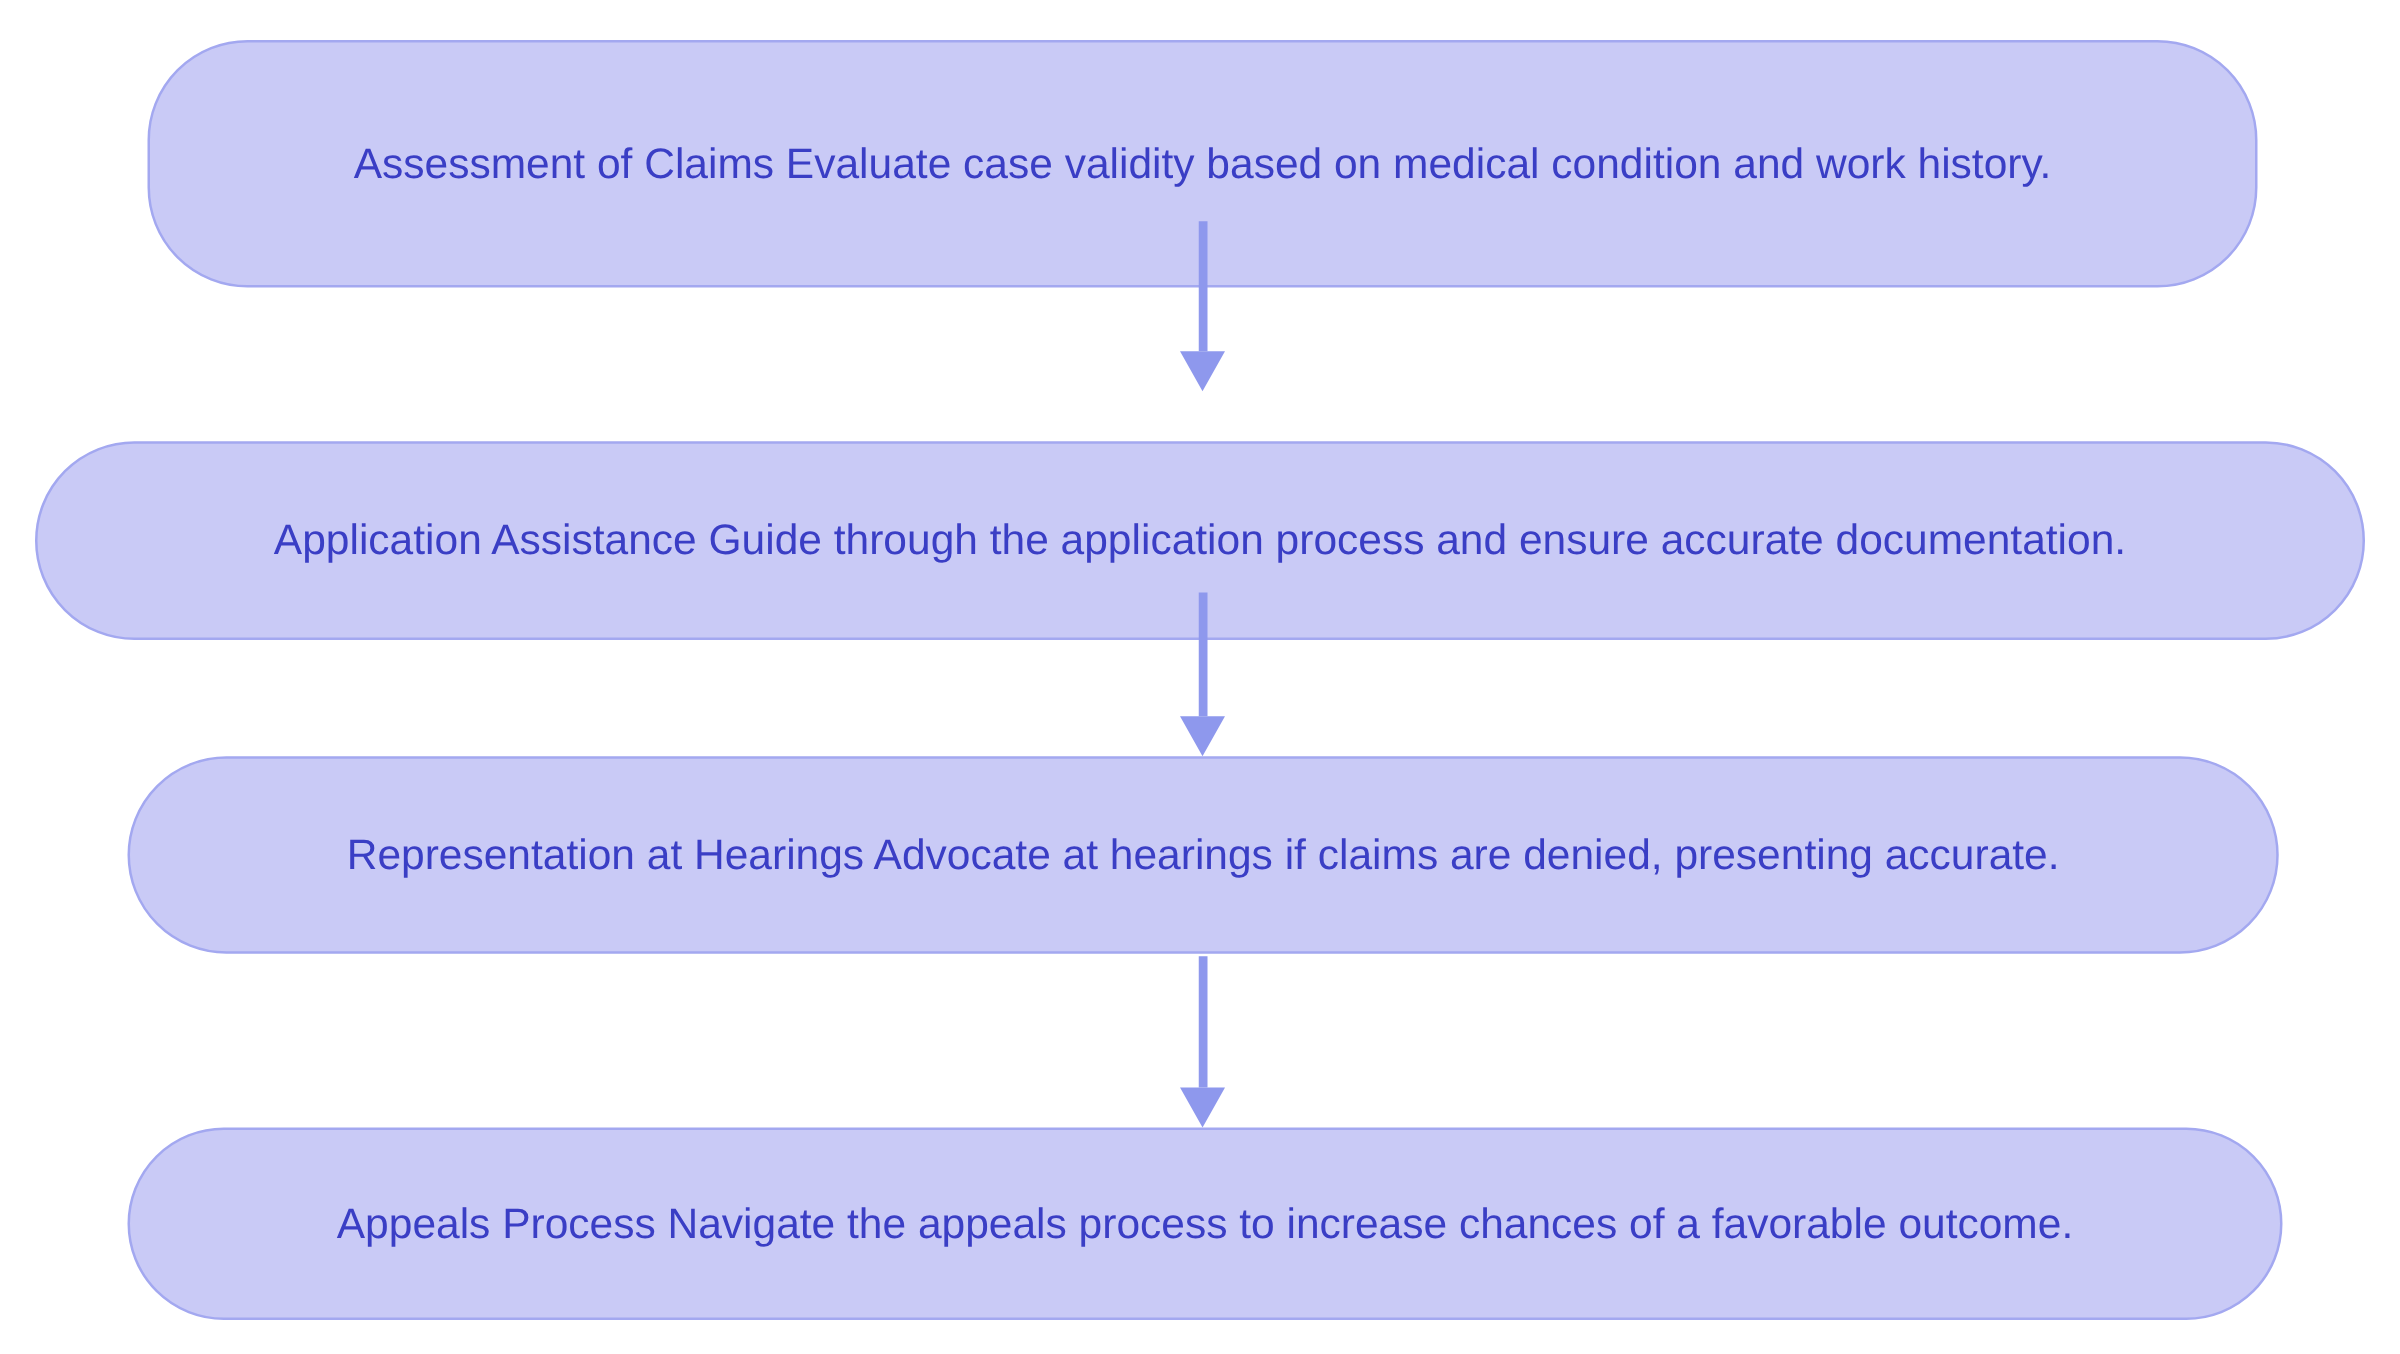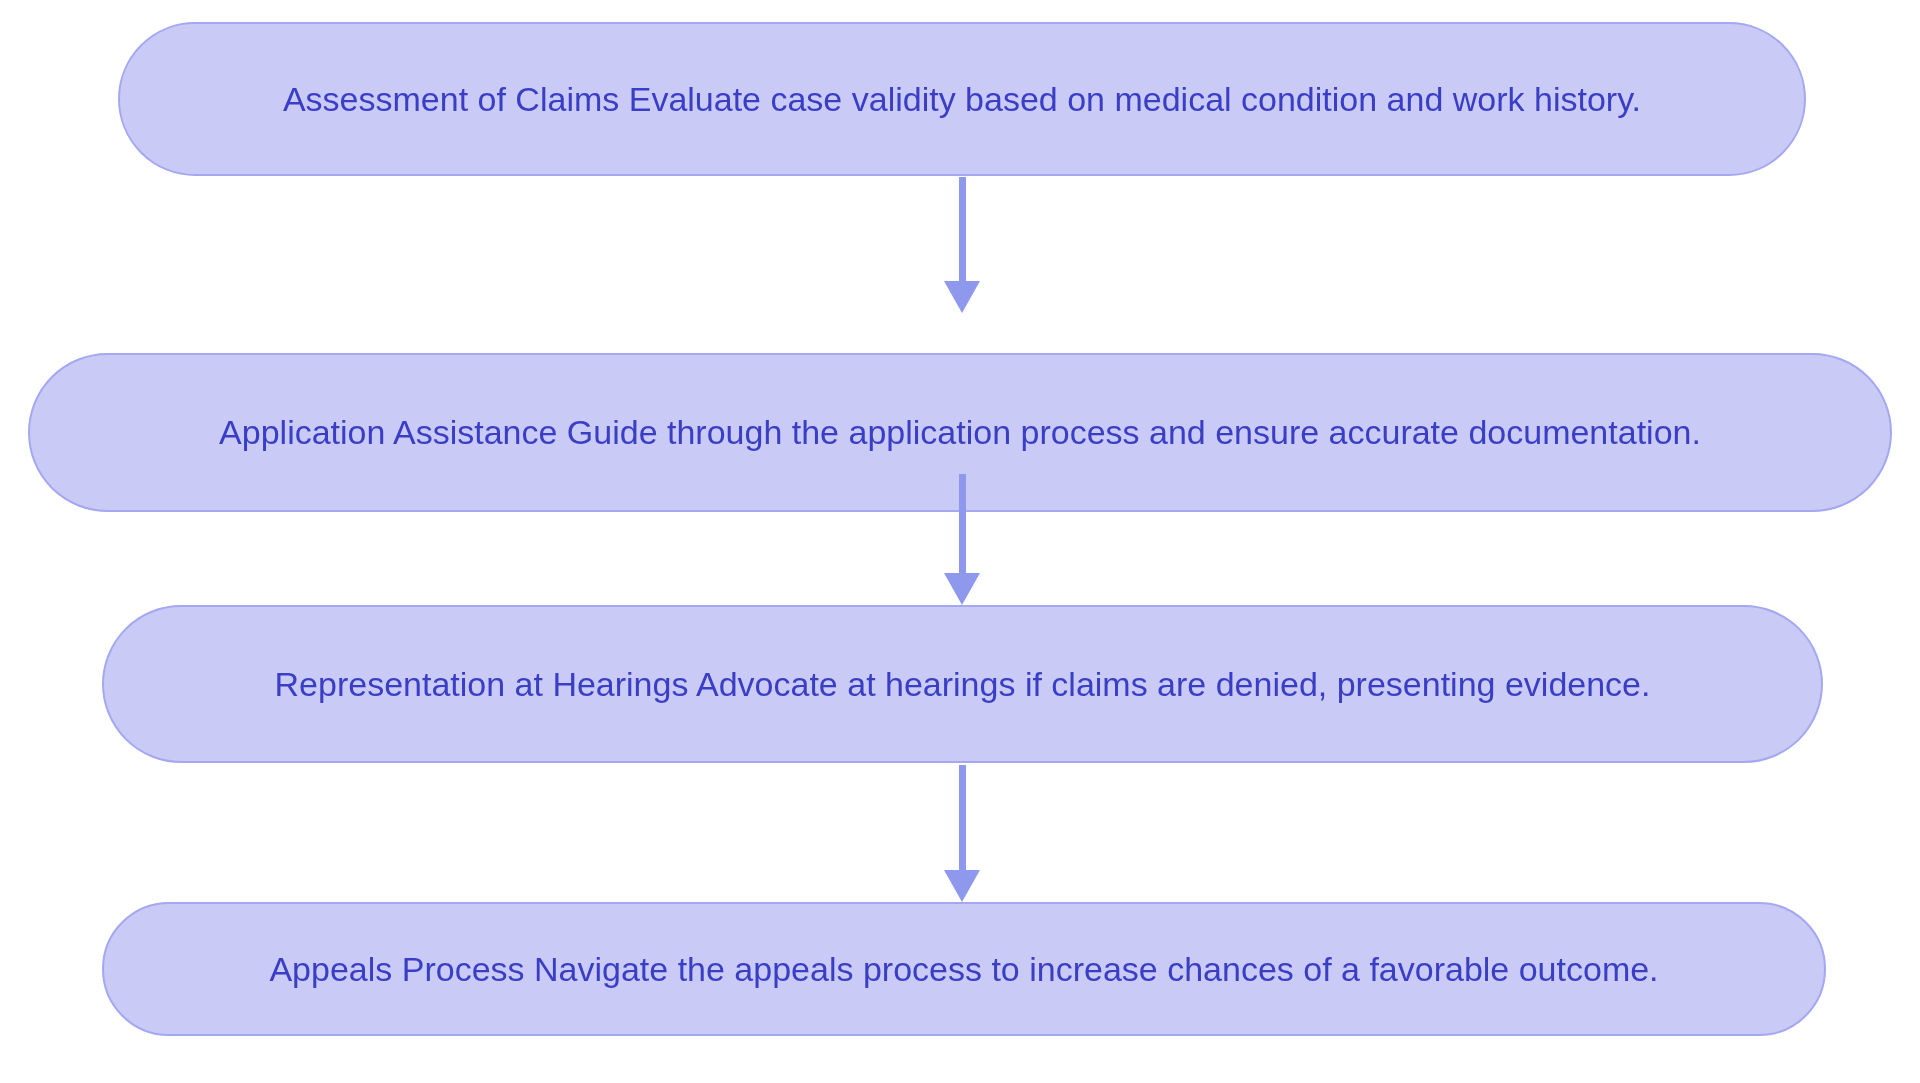--- a/index.html
+++ b/index.html
@@ -40,24 +40,24 @@
     width:7px;flex:1;
     background:var(--arrow);
   }
   .flow-arrow .arrow-head{
     width:0;height:0;
     border-left:18px solid transparent;
     border-right:18px solid transparent;
     border-top:32px solid var(--arrow);
   }
   
-  #node-1{left:118px;top:22px;width:1688px;height:154px;}
+  #node-1{left:118px;top:32px;width:1688px;height:198px;}
   #node-2{left:28px;top:313px;width:1864px;height:159px;margin-top:40px;}
   #node-3{left:102px;top:605px;width:1721px;height:158px;}
-  #node-4{left:102px;top:902px;width:1724px;height:134px;}
+  #node-4{left:102px;top:902px;width:1724px;height:154px;}
   
   #arrow-1{left:944px;top:177px;height:136px;}
   #arrow-2{left:944px;top:474px;height:131px;}
   #arrow-3{left:944px;top:765px;height:137px;}
 </style>
 </head>
 <body>
 
 <div id="node-1" class="flow-node">
   <span class="node-label">Assessment of Claims Evaluate case validity based on medical condition and work history.</span>
@@ -71,21 +71,21 @@
 <div id="node-2" class="flow-node">
   <span class="node-label">Application Assistance Guide through the application process and ensure accurate documentation.</span>
 </div>
 
 <div id="arrow-2" class="flow-arrow">
   <div class="arrow-line"></div>
   <div class="arrow-head"></div>
 </div>
 
 <div id="node-3" class="flow-node">
-  <span class="node-label">Representation at Hearings Advocate at hearings if claims are denied, presenting evidence.</span>
+  <span class="node-label">Representation at Hearings Advocate at hearings if claims are denied, presenting accurate.</span>
 </div>
 
 <div id="arrow-3" class="flow-arrow">
   <div class="arrow-line"></div>
   <div class="arrow-head"></div>
 </div>
 
 <div id="node-4" class="flow-node">
   <span class="node-label">Appeals Process Navigate the appeals process to increase chances of a favorable outcome.</span>
 </div>

